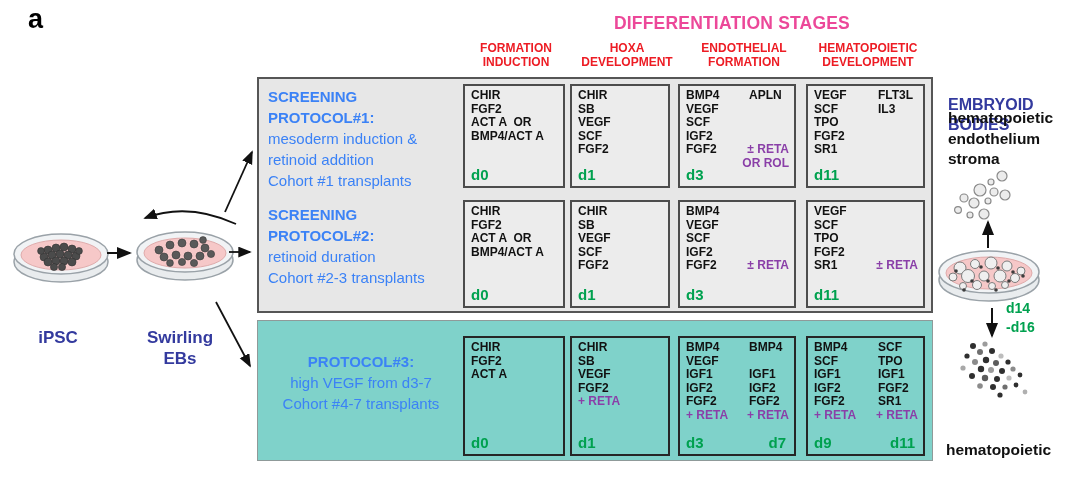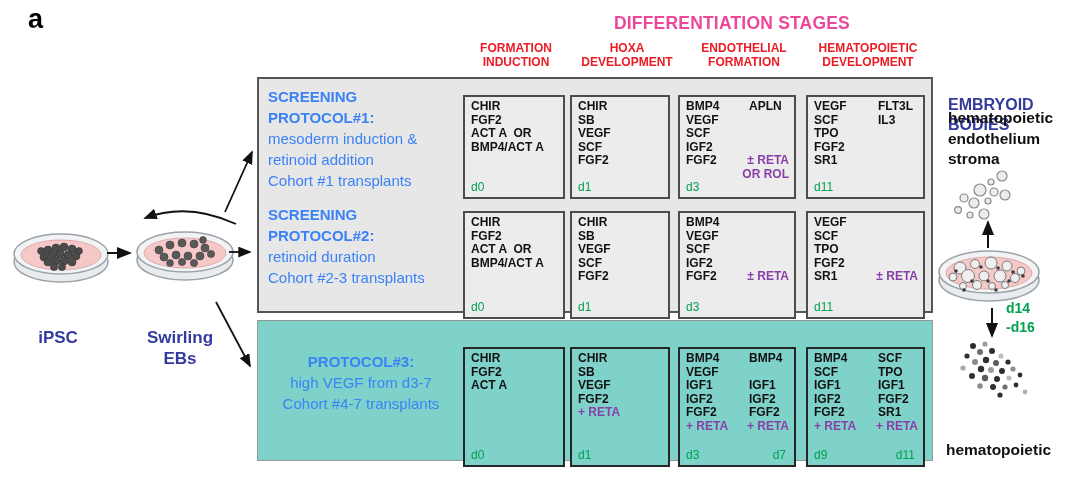--- a/index.html
+++ b/index.html
@@ -14,27 +14,27 @@
   .fig-title{font-size:17.5px;font-weight:bold;text-align:right;letter-spacing:.2px;color:#ec4899;}
   .stage-header{font-size:12px;font-weight:bold;text-align:center;line-height:13.5px;color:var(--red);}
   
   .grey-box{background:#e7e7e7;border:2px solid #565656;box-sizing:border-box;}
   .teal-box{background:var(--teal);border:1px solid #8f9a99;box-sizing:border-box;}
   
   .proto-text{font-size:15px;line-height:21px;color:#3b82f6;}
   .proto-text .bold{font-weight:bold;}
   
   .box{position:absolute;background:#ececec;border:2px solid #4c4c4c;box-sizing:border-box;
-       padding:3px 5px 2px 6px;margin-top:11px;}
+       padding:3px 5px 2px 6px;}
   .box.teal{background:var(--teal);border-color:#262626;}
   .rline{display:flex;justify-content:space-between;font-size:12px;font-weight:bold;
          line-height:13.5px;white-space:pre;color:#111;}
   .rline span:last-child{display:inline-block;min-width:40px;text-align:left;}
   .purple{color:var(--purple);}
-  .day{position:absolute;bottom:3px;font-size:12px;font-weight:normal;color:var(--green);}
+  .day{position:absolute;bottom:3px;font-size:15px;font-weight:bold;color:var(--green);}
   .day.dl{left:6px;} .day.dr{right:8px;}
   
   .blue-label{color:var(--blue);font-weight:bold;font-size:16px;line-height:20px;}
   .black-label{color:#111;font-weight:bold;font-size:15.5px;line-height:20.5px;}
   .green-label{color:var(--green);font-weight:bold;font-size:14px;line-height:19px;}
   .dish-label{color:var(--blue);font-weight:bold;font-size:17px;line-height:21px;text-align:center;margin-top:37px;}
   svg{display:block;}
 </style>
 </head>
 <body>

